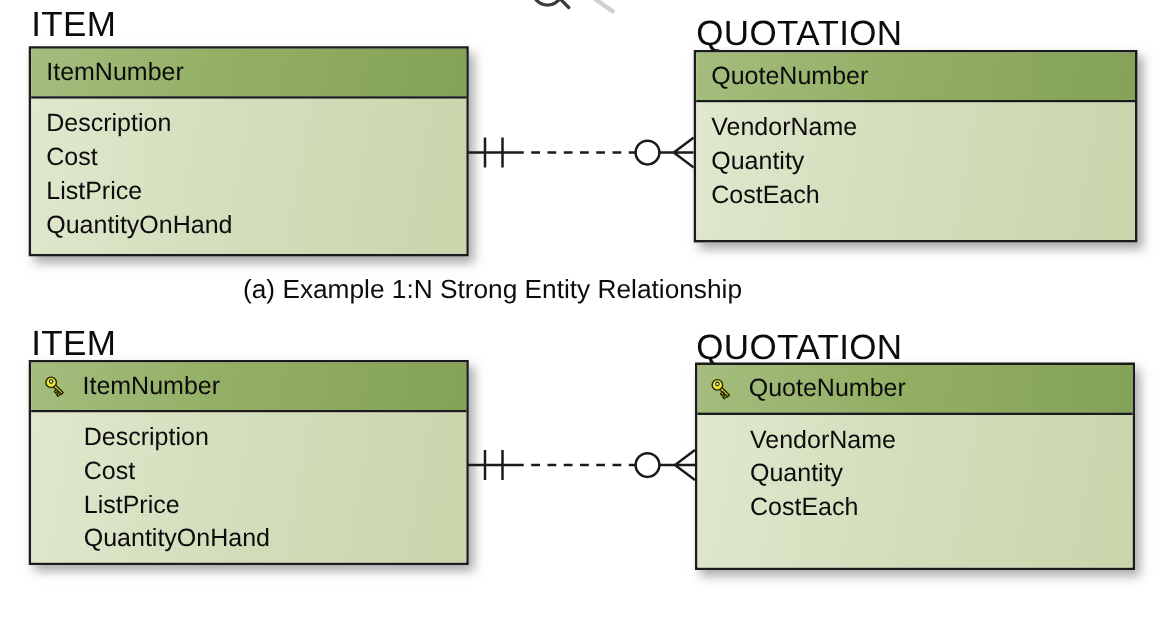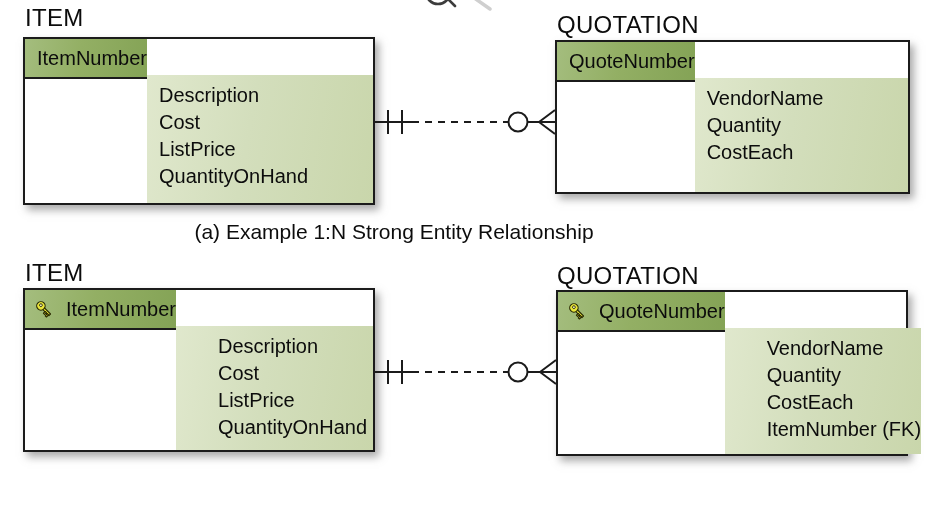--- a/index.html
+++ b/index.html
@@ -9,52 +9,51 @@
     color:#0c0c0c;
   }
   .canvas{
     position:relative;
     width:926px;height:510px;
     background:#ffffff;
     overflow:hidden;
   }
   .entity-title{
     position:absolute;
-    font-size:24px;
+    font-size:28px;
     letter-spacing:.3px;
     color:#0c0c0c;
     white-space:nowrap;
   }
   .entity-box{
     position:absolute;
     border:2px solid #1b1b1b;
     box-shadow:4px 5px 8px rgba(100,100,100,.55);
     display:flex;
-    flex-direction:row;
+    flex-direction:column;
     box-sizing:border-box;
   }
   .entity-header{
     height:40px;
     flex:0 0 40px;
     display:flex;
     align-items:center;
     gap:11px;
     padding-left:12px;
     background:linear-gradient(100deg,#a4bd7e 0%,#93af64 45%,#84a356 100%);
     border-bottom:2px solid #1b1b1b;
     font-size:20px;
     box-sizing:border-box;
   }
   .entity-attrs{
     flex:1 1 auto;
     background:linear-gradient(100deg,#e0e8cd 0%,#d3debc 45%,#c9d6ab 100%);
     padding:7px 0 0 12px;
     font-size:20px;
     line-height:27px;
-    margin-top:36px;
   }
   .entity-attrs.indented{padding-left:42px;}
   .attr-row{white-space:nowrap;}
   .caption{
     position:absolute;
     left:0;width:788px;
     text-align:center;
     font-size:21px;
     color:#0c0c0c;
   }
@@ -148,21 +147,20 @@
           <circle cx="6.2" cy="12" r="4.8" fill="#e9e53a"></circle>
           <circle cx="5.6" cy="11.4" r="1.6" fill="#fbfad2" stroke-width="1"></circle>
         </g>
       </svg>
       <span>QuoteNumber</span>
     </div>
     <div class="entity-attrs indented">
       <div class="attr-row">VendorName</div>
       <div class="attr-row">Quantity</div>
       <div class="attr-row">CostEach</div>
-      <div class="attr-row">ItemNumber (FK)</div>
     </div>
   </div>
 
   <svg class="connector" style="left:374px;top:350px" width="182" height="44" viewBox="0 0 182 44">
     <g stroke="#1b1b1b" stroke-width="2" fill="none">
       <path d="M0 22 H38"></path>
       <path d="M14 10 V34"></path>
       <path d="M28 10 V34"></path>
       <path d="M38 22 H134" stroke-dasharray="7 6"></path>
       <circle cx="144" cy="22" r="9.5" fill="#ffffff"></circle>

